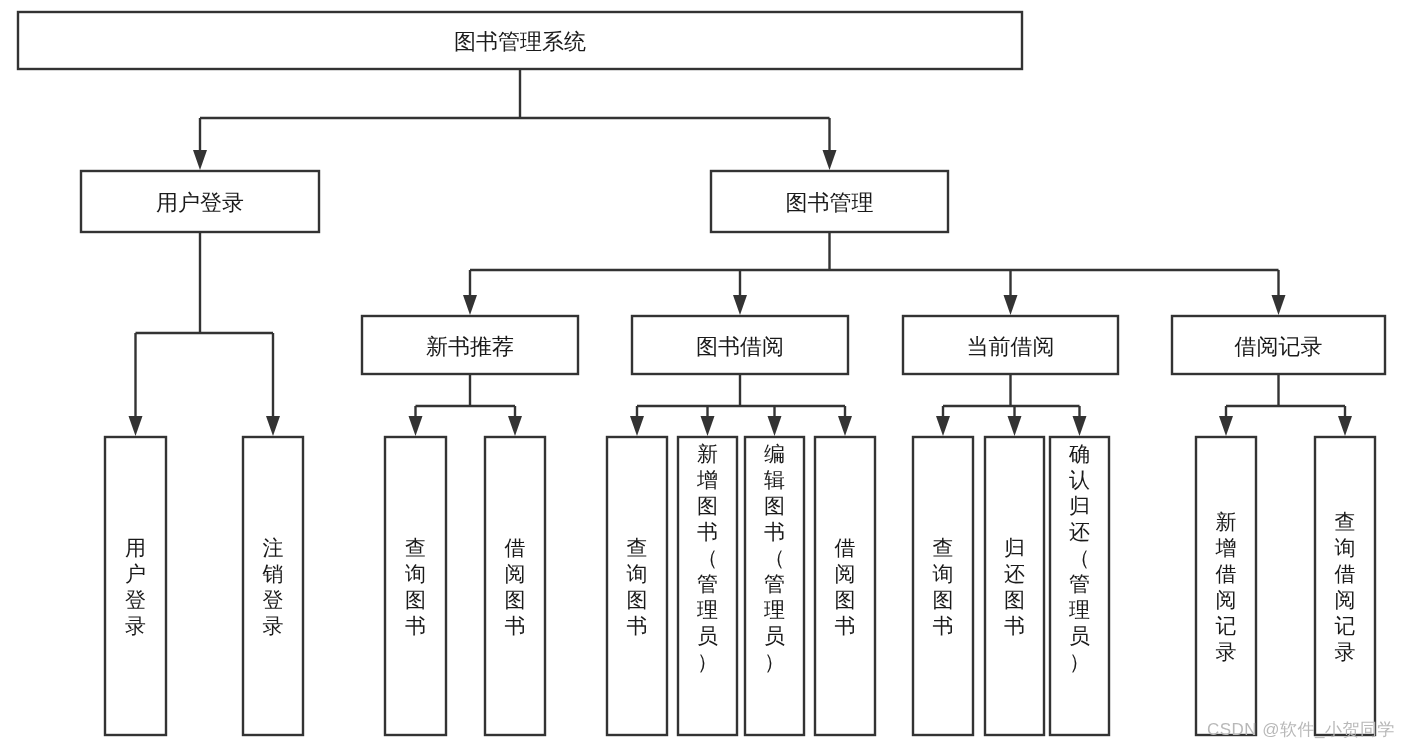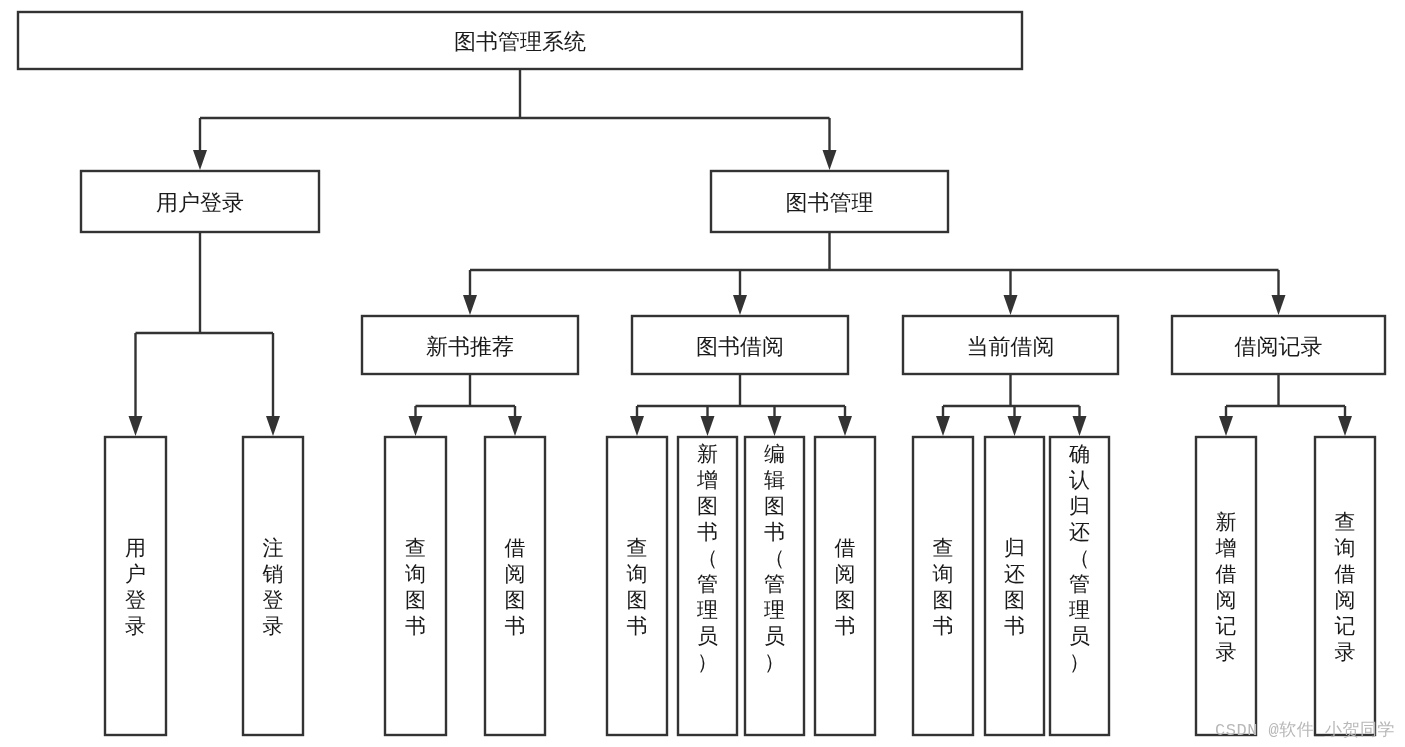--- a/index.html
+++ b/index.html
@@ -51,21 +51,21 @@
   .node-label-v {
     font-family: "DejaVu Sans", "Liberation Sans", sans-serif;
     font-size: 21px;
     fill: #1a1a1a;
     text-anchor: middle;
   }
   .watermark {
     position: absolute;
     right: 10px;
     bottom: 6px;
-    font-family: Liberation Mono, monospace;
+    font-family: Liberation Sans, sans-serif;
     font-size: 17px;
     color: #b8b8b8;
     white-space: nowrap;
     letter-spacing: 0.5px;
   }
 </style>
 </head>
 <body>
 
 <div id="diagram-root">

